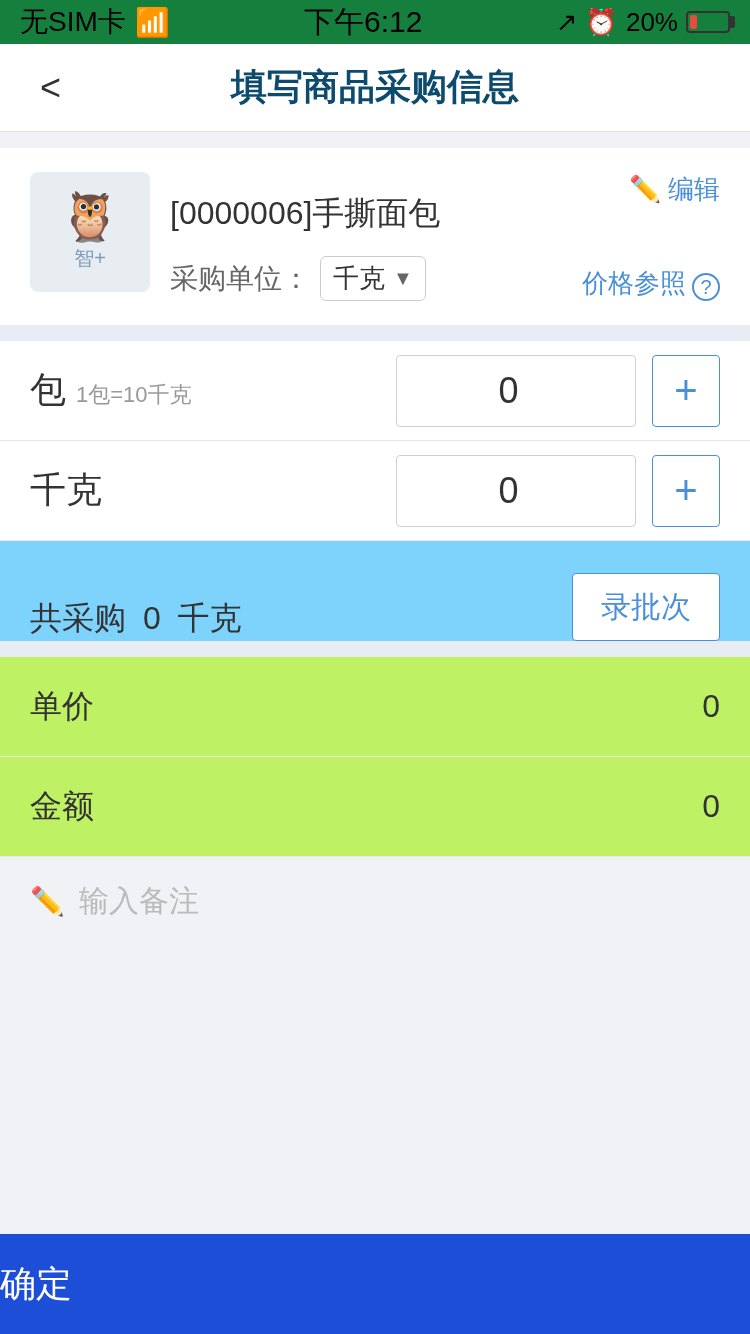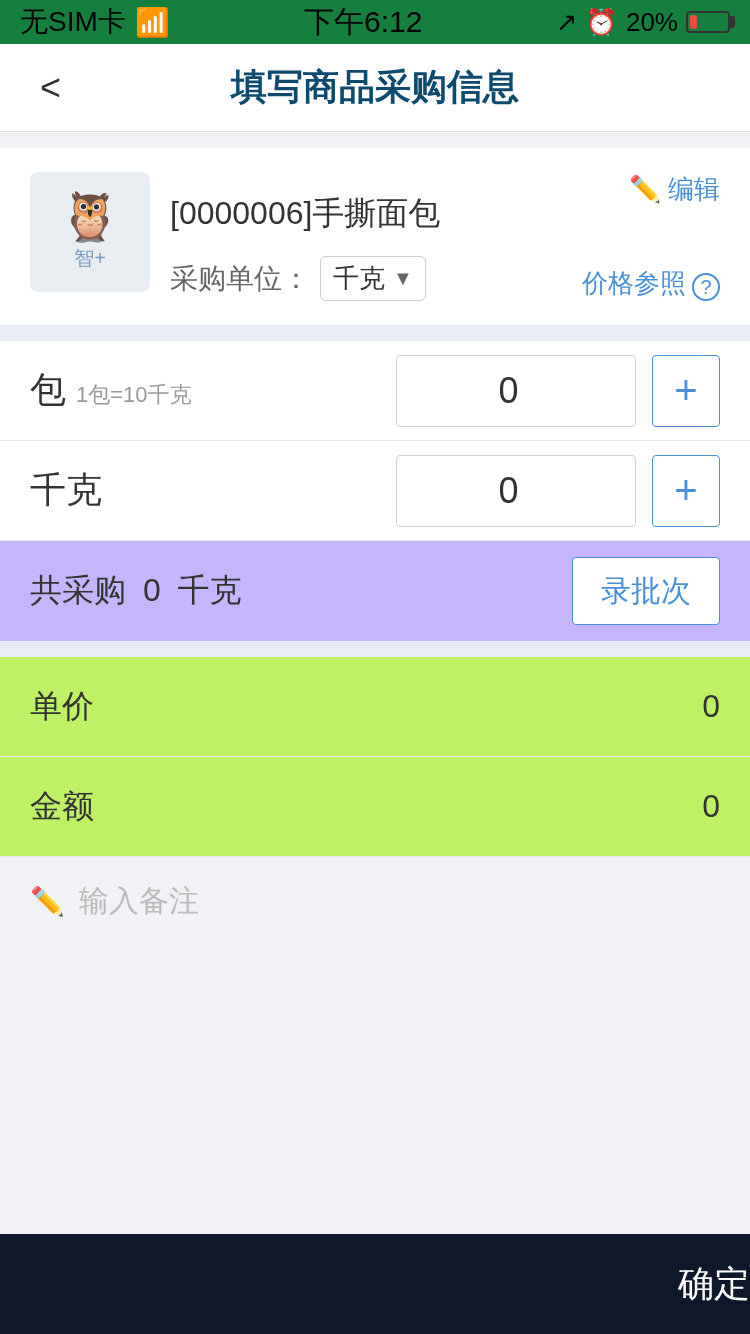--- a/index.html
+++ b/index.html
@@ -223,25 +223,25 @@
       display: flex;
       align-items: center;
       justify-content: center;
       cursor: pointer;
       flex-shrink: 0;
     }
 
     
     .total-row {
       display: flex;
-      align-items: center;
+      align-items: flex-end;
       justify-content: space-between;
       padding: 0 30px;
       height: 100px;
-      background: #c4b5fd;
+      background: #7dd3fc;
     }
     .total-text {
       font-size: 32px;
       color: #333;
     }
     .batch-btn {
       height: 68px;
       padding: 0 28px;
       border: 1.5px solid #4a90d9;
       border-radius: 4px;
@@ -301,24 +301,24 @@
       background: #f0f2f5;
     }
 
     
     .confirm-bar {
       position: fixed;
       bottom: 0;
       left: 0;
       width: 750px;
       height: 100px;
-      background: #0f172a;
-      display: flex;
-      align-items: center;
-      justify-content: flex-end;
+      background: #1d4ed8;
+      display: flex;
+      align-items: center;
+      justify-content: flex-start;
       cursor: pointer;
     }
     .confirm-text {
       font-size: 36px;
       color: #fff;
       font-weight: 500;
     }
   </style>
 </head>
 <body>

